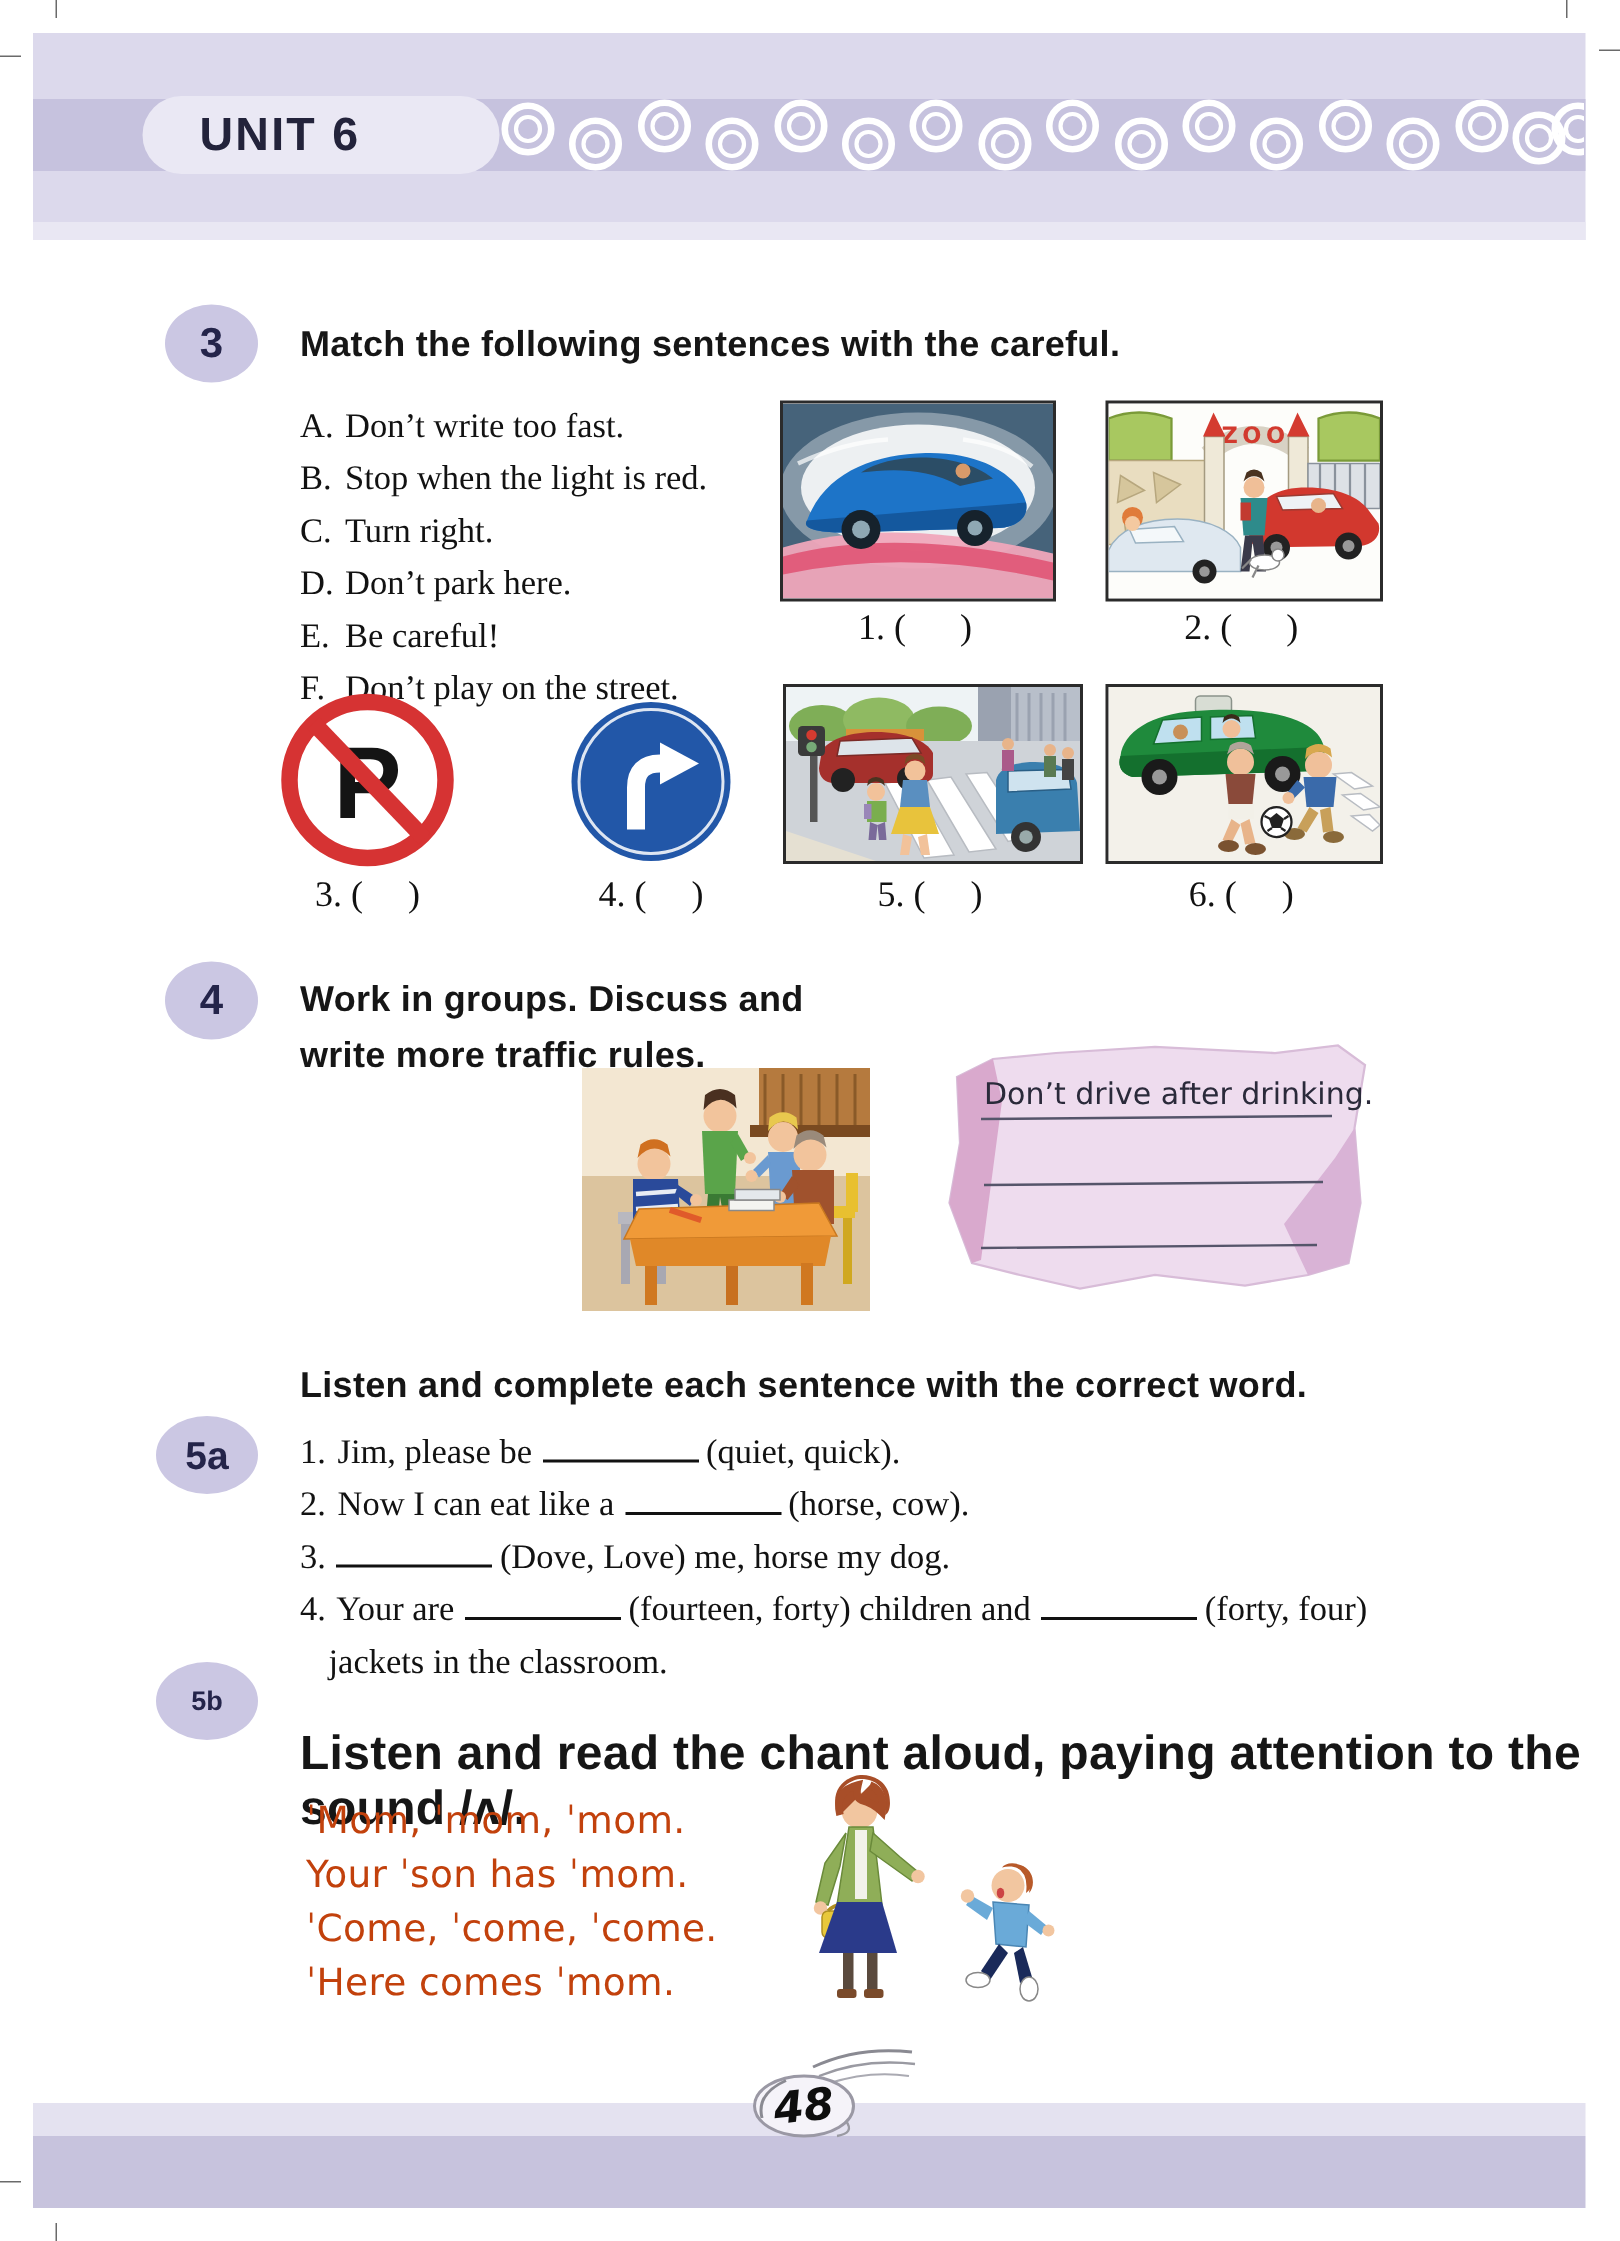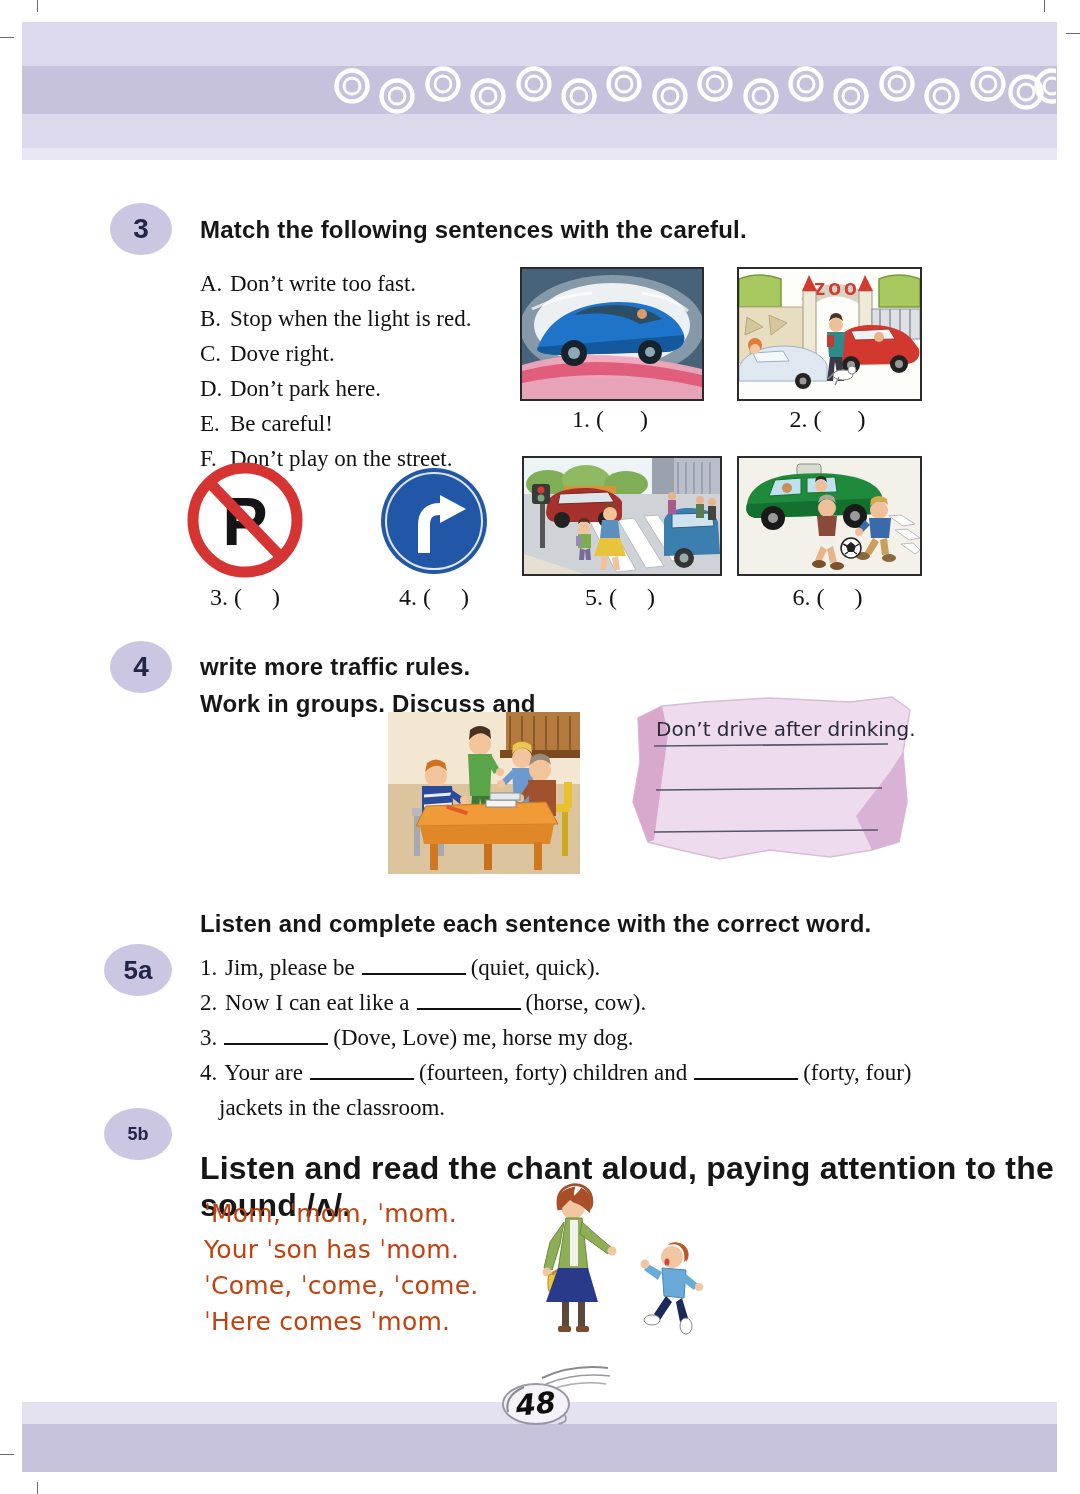--- a/index.html
+++ b/index.html
@@ -127,31 +127,34 @@
         <g>
             <circle class="ringc" cx="692" cy="30" r="15.5" stroke-width="4.4"></circle>
             <circle class="ringc" cx="692" cy="30" r="8" stroke-width="2.8"></circle>
           </g>
         <g>
             <circle class="ringc" cx="718" cy="24" r="15.5" stroke-width="4.4"></circle>
             <circle class="ringc" cx="718" cy="24" r="8" stroke-width="2.8"></circle>
           </g>
       </svg>
     </div>
+    <div class="unit-pill">
+      <span>UNIT 6</span>
+    </div>
   </div>
 
   <div class="badge b3">
     <span>3</span>
   </div>
   <div class="ex-title" style="left:200px;top:216px;">Match the following sentences with the careful.</div>
 
   <div class="sent-list serif">
     <div><span class="lbl">A.</span><span>Don’t write too fast.</span></div>
     <div><span class="lbl">B.</span><span>Stop when the light is red.</span></div>
-    <div><span class="lbl">C.</span><span>Dove right.</span></div>
+    <div><span class="lbl">C.</span><span>Turn right.</span></div>
     <div><span class="lbl">D.</span><span>Don’t park here.</span></div>
     <div><span class="lbl">E.</span><span>Be careful!</span></div>
     <div><span class="lbl">F.</span><span>Don’t play on the street.</span></div>
   </div>
 
   <div class="pic" style="left:520px;top:267px;width:180px;height:130px;">
     <svg width="180" height="130" viewBox="0 0 180 130">
       <rect width="180" height="130" fill="#46637a"></rect>
       <ellipse cx="90" cy="58" rx="92" ry="52" fill="#ffffff" opacity="0.35"></ellipse>
       <ellipse cx="90" cy="56" rx="78" ry="42" fill="#ffffff" opacity="0.85"></ellipse>
@@ -333,22 +336,22 @@
 
   <div class="cap" style="left:186px;top:584px;width:118px;">3. (     )</div>
   <div class="cap" style="left:378px;top:584px;width:112px;">4. (     )</div>
   <div class="cap" style="left:522px;top:584px;width:196px;">5. (     )</div>
   <div class="cap" style="left:737px;top:584px;width:181px;">6. (     )</div>
 
   <div class="badge b4">
     <span>4</span>
   </div>
   <div class="ex-title" style="left:200px;top:648px;line-height:37px;">
+    <div>Work in groups. Discuss and</div>
     <div>write more traffic rules.</div>
-    <div>Work in groups. Discuss and</div>
   </div>
 
   <div class="abs" style="left:388px;top:712px;">
     <svg width="192" height="162" viewBox="0 0 192 162">
       <rect width="192" height="162" fill="#f3e7d2"></rect>
       <rect x="0" y="72" width="192" height="90" fill="#dcc49e"></rect>
       <rect x="118" y="0" width="74" height="40" fill="#b57a3e"></rect>
       <path d="M122,4 v34 M134,4 v34 M146,4 v34 M158,4 v34 M170,4 v34 M182,4 v34" stroke="#8a5a28" stroke-width="2"></path>
       <rect x="112" y="38" width="80" height="8" fill="#7a4a20"></rect>
       <g>

